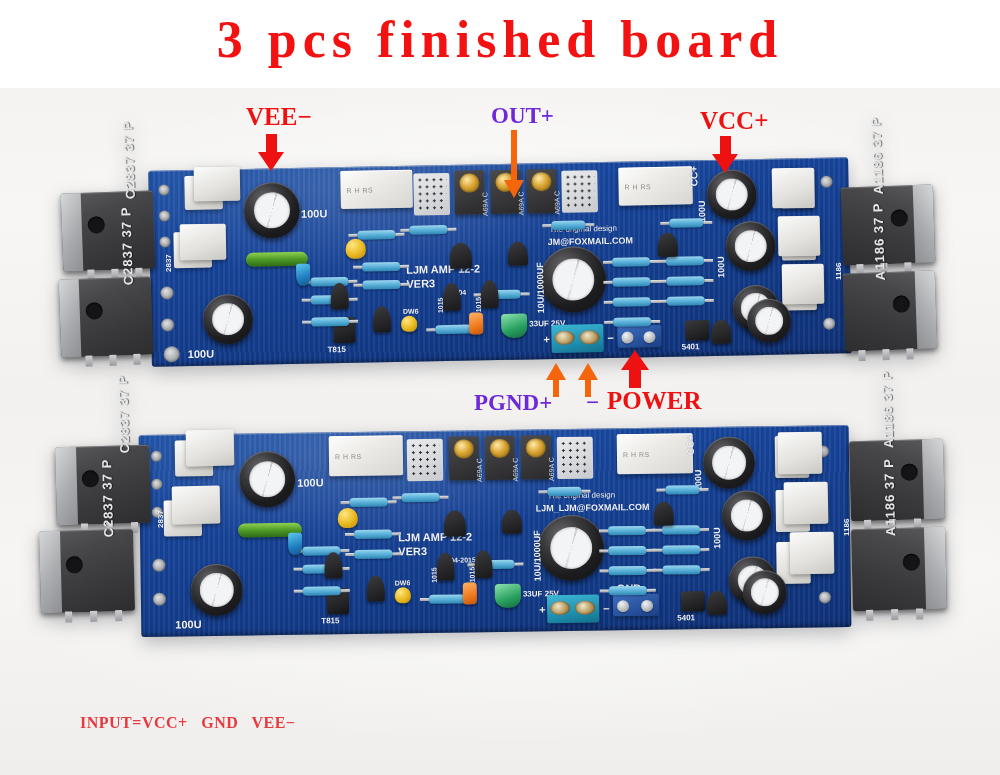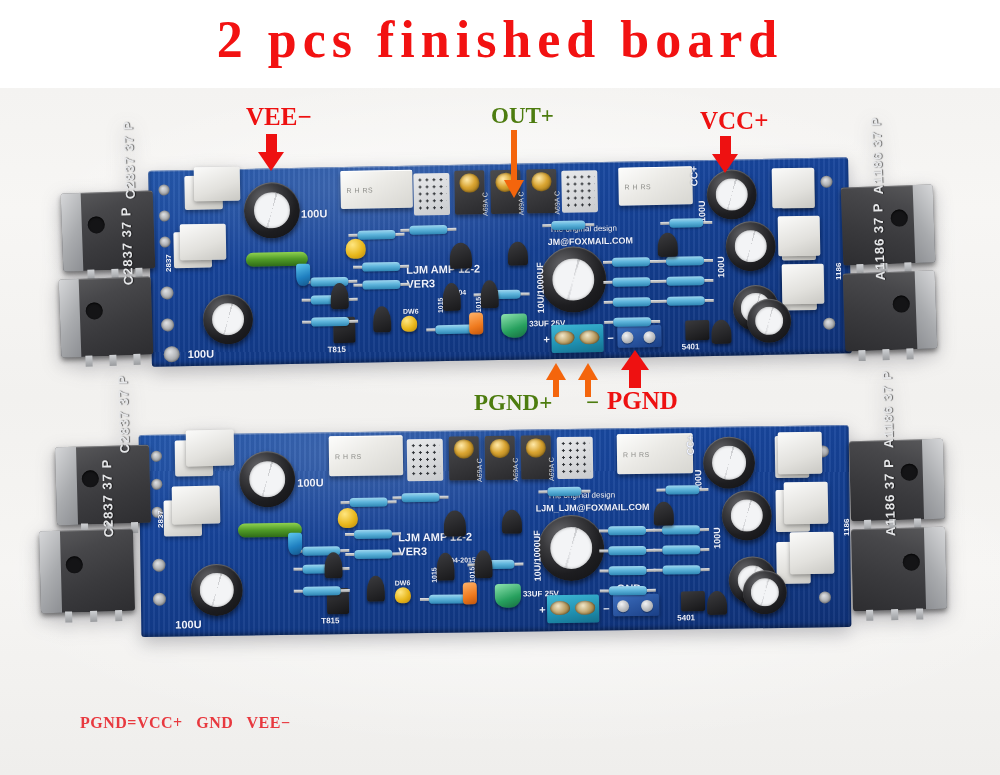--- a/index.html
+++ b/index.html
@@ -42,21 +42,21 @@
 
   
   .ann {
     position: absolute;
     font-family: "Liberation Serif", serif;
     font-weight: 700;
     white-space: nowrap;
     line-height: 1;
   }
   .ann-red { color: #ee1111; }
-  .ann-orange { color: #4d7c0f; }
+  .ann-orange { color: #6d28d9; }
 
   
   .legend {
     position: absolute; left: 80px; top: 668px;
     font-family: "Liberation Serif", serif;
     font-size: 16px; font-weight: 700;
     color: #e8393f;
     line-height: 22px;
     white-space: pre;
     letter-spacing: .5px;
@@ -275,21 +275,21 @@
     border-radius: 2px;
     box-shadow: 0 2px 4px rgba(0,0,0,.35);
   }
 </style>
 </head>
 <body>
 
 <div class="bg-top"></div>
 <div class="bg-photo"></div>
 
-<div class="title">2 pcs finished board</div>
+<div class="title">3 pcs finished board</div>
 
 <div class="board" style="left:0;top:0;width:1000px;height:400px;">
 
   <div class="pcb" style="left:150px;top:164px;width:700px;height:196px;transform:rotate(-1.1deg);">
 
     <div class="mhole" style="left:10px;top:14px;width:11px;height:11px;"></div>
     <div class="mhole" style="left:10px;top:40px;width:11px;height:11px;"></div>
     <div class="mhole" style="left:10px;top:66px;width:11px;height:11px;"></div>
     <div class="mhole" style="left:10px;top:116px;width:13px;height:13px;"></div>
     <div class="mhole" style="left:10px;top:148px;width:13px;height:13px;"></div>
@@ -774,23 +774,23 @@
   <div style="position:absolute;left:0;top:0;width:0;height:0;border-left:10px solid transparent;border-right:10px solid transparent;border-bottom:17px solid #f4650c;"></div>
   <div style="position:absolute;left:7px;top:15px;width:6px;height:19px;background:#f4650c;"></div>
 </div>
 
 <div class="ann ann-orange" style="left:586px;top:391px;font-size:23px;">−</div>
 <div style="position:absolute;left:578px;top:363px;width:20px;height:34px;">
   <div style="position:absolute;left:0;top:0;width:0;height:0;border-left:10px solid transparent;border-right:10px solid transparent;border-bottom:17px solid #f4650c;"></div>
   <div style="position:absolute;left:7px;top:15px;width:6px;height:19px;background:#f4650c;"></div>
 </div>
 
-<div class="ann ann-red" style="left:607px;top:388px;font-size:25px;">PGND</div>
+<div class="ann ann-red" style="left:607px;top:388px;font-size:25px;">POWER</div>
 <div style="position:absolute;left:621px;top:350px;width:28px;height:38px;">
   <div style="position:absolute;left:0;top:0;width:0;height:0;border-left:14px solid transparent;border-right:14px solid transparent;border-bottom:20px solid #ee1111;"></div>
   <div style="position:absolute;left:8px;top:18px;width:12px;height:20px;background:#ee1111;"></div>
 </div>
 
 <div class="legend">
-  <div>PGND=VCC+   GND   VEE−</div>
+  <div>INPUT=VCC+   GND   VEE−</div>
   
   
 </div>
 
 </body></html>

